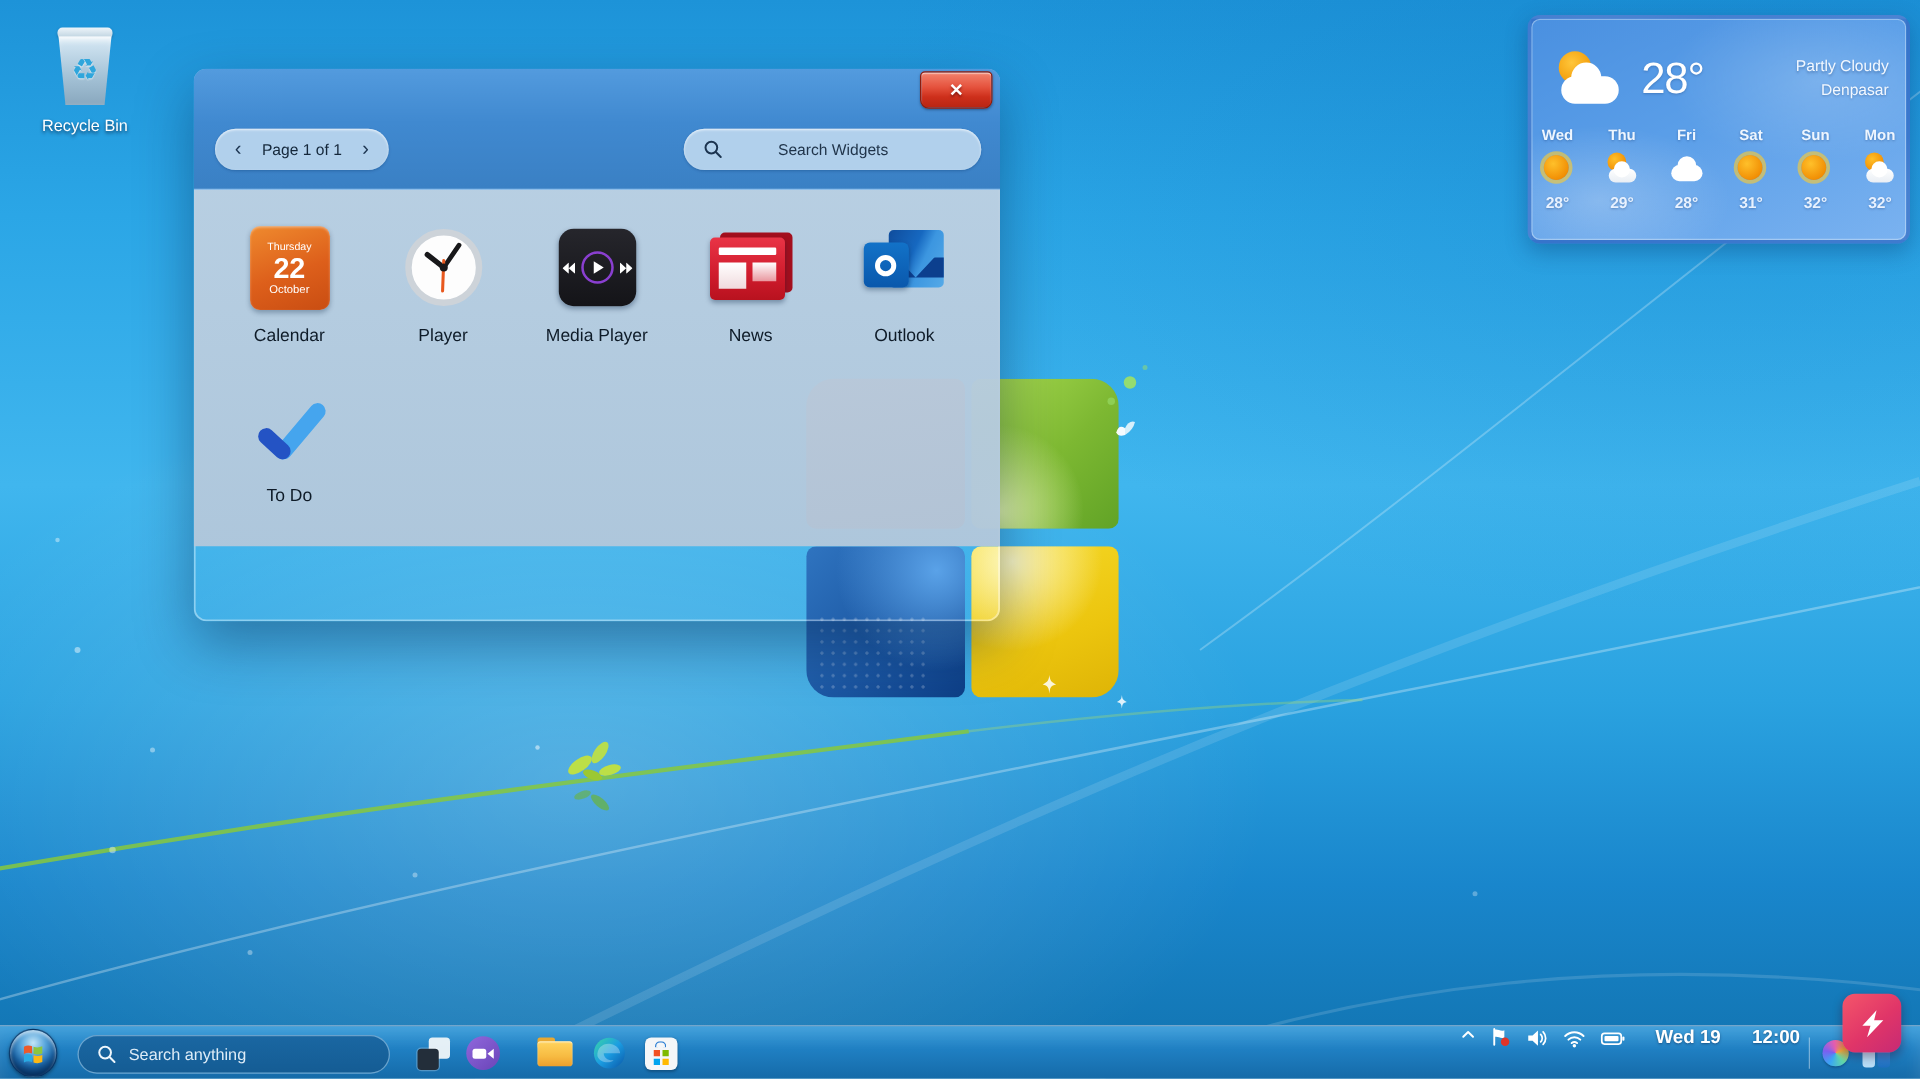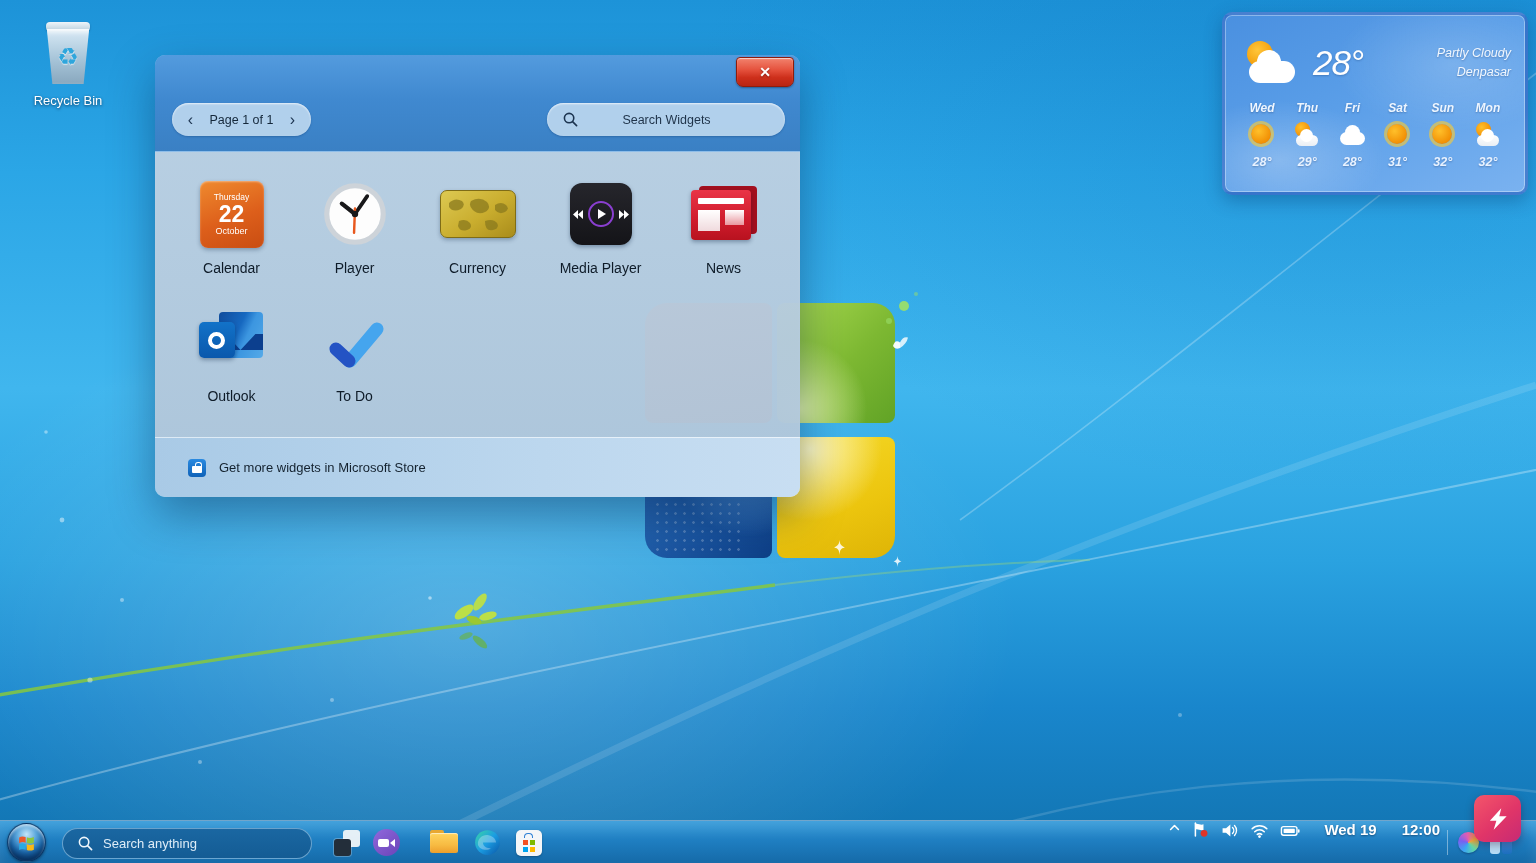--- a/index.html
+++ b/index.html
@@ -51,30 +51,30 @@
   .rb-label { margin-top:7px; font-size:13px; color:#fff; text-shadow:0 1px 3px rgba(0,20,50,.75); }
 
   
   .weather-widget { position:absolute; left:1222px; top:12px; width:306px; height:183px; border-radius:10px;
     border:3px solid rgba(38,92,186,.55);
     background:
       radial-gradient(150px 85px at 18% 82%, rgba(255,255,255,.25), transparent 70%),
       radial-gradient(170px 95px at 76% 28%, rgba(255,255,255,.18), transparent 70%),
       linear-gradient(155deg,#4a90e0 0%, #5a9ee8 45%, #7ab2f0 100%);
     box-shadow:inset 0 0 0 1px rgba(255,255,255,.35), 0 6px 18px rgba(0,40,90,.30);
-    color:#fff; cursor:pointer;font-style:italic; }
+    color:#fff; cursor:pointer; }
   .ww-top { display:flex; align-items:center; padding:16px 14px 4px 20px; height:84px; }
   .big-icon { position:relative; width:56px; height:44px; flex:none; }
   .big-icon .sun   { position:absolute; left:2px; top:0; width:26px; height:26px; border-radius:50%;
                      background:radial-gradient(circle at 40% 35%, #ffc63a, #f29b08 75%); }
   .big-icon .cloud { position:absolute; left:4px; bottom:2px; width:46px; height:22px; border-radius:14px; background:#fff; }
   .big-icon .cloud::before { content:""; position:absolute; left:8px; top:-11px; width:24px; height:24px; border-radius:50%; background:#fff; }
   .ww-temp { font-size:35px; font-weight:400; margin-left:12px; letter-spacing:-1px; text-shadow:0 1px 2px rgba(0,30,80,.25); }
   .ww-right { margin-left:auto; text-align:right; font-size:12.5px; line-height:19px; color:#f2f8ff; text-shadow:0 1px 2px rgba(0,30,80,.3); }
-  .ww-forecast { display:flex; justify-content:space-between; padding:2px 16px 0; }
+  .ww-forecast { display:flex; justify-content:space-between; padding:2px 0 0; }
   .fc { width:42px; display:flex; flex-direction:column; align-items:center; }
   .fc-day  { font-size:12px; font-weight:700; color:#eef6ff; text-shadow:0 1px 2px rgba(0,30,80,.3); }
   .fc-temp { font-size:12.5px; font-weight:700; color:#e8f2ff; margin-top:7px; text-shadow:0 1px 2px rgba(0,30,80,.3); }
   .wicon { position:relative; width:30px; height:26px; margin-top:7px; }
   .wicon i { position:absolute; display:block; }
   .wicon-sunny::before { content:""; position:absolute; left:4px; top:2px; width:20px; height:20px; border-radius:50%;
       background:radial-gradient(circle at 38% 35%, #ffc02a, #f08a00 78%); box-shadow:0 0 0 3px rgba(255,205,45,.6); }
   .wicon-partly-cloudy::before { content:""; position:absolute; left:3px; top:0; width:15px; height:15px; border-radius:50%;
       background:radial-gradient(circle at 38% 35%, #ffc02a, #f08a00 78%); }
   .wicon-partly-cloudy i { left:4px; bottom:2px; width:22px; height:11px; border-radius:8px;
@@ -371,34 +371,20 @@
               <circle cx="34" cy="34" r="30" fill="#fdfdfd" stroke="#cdd3d9" stroke-width="5.5"></circle>
               <line x1="34" y1="34" x2="47" y2="15" stroke="#18181a" stroke-width="4" stroke-linecap="round"></line>
               <line x1="34" y1="34" x2="20" y2="23" stroke="#18181a" stroke-width="4.5" stroke-linecap="round"></line>
               <line x1="34" y1="28" x2="33" y2="54" stroke="#e8581e" stroke-width="2.6" stroke-linecap="round"></line>
               <circle cx="34" cy="34" r="3.4" fill="#18181a"></circle>
             </svg>
           </div>
           <span class="tile-label">Player</span>
         </div>
 
-        <div class="tile">
-          <div class="icon-box">
-              <div class="ico-currency">
-            <svg viewBox="0 0 76 48" width="76" height="48" fill="#8a7a1e" opacity="0.75">
-              <path d="M8,12 q6,-6 13,-2 q4,4 -1,8 q-8,4 -12,-2 z"></path>
-              <path d="M30,10 q9,-5 16,1 q5,6 -2,10 q-6,3 -11,-1 q-6,-5 -3,-10 z"></path>
-              <path d="M54,14 q6,-4 11,0 q4,4 -1,7 q-6,3 -10,-2 z"></path>
-              <path d="M18,30 q7,-3 11,2 q3,5 -3,7 q-7,2 -9,-4 z"></path>
-              <path d="M44,30 q8,-3 12,2 q3,5 -4,7 q-8,2 -8,-9 z"></path>
-            </svg>
-          </div>
-            </div>
-          <span class="tile-label">Currency</span>
-        </div>
 
         <div class="tile">
           <div class="icon-box">
               <div class="ico-media">
             <svg width="10" height="9" viewBox="0 0 10 9">
                   <path d="M5,0 L0,4.5 L5,9 Z M10,0 L5,4.5 L10,9 Z" fill="#fff"></path>
                 </svg>
             <span class="mp-ring">
                   <span class="mp-play"></span>
                 </span>
@@ -444,24 +430,20 @@
               <line x1="27" y1="47" x2="54" y2="15" stroke="#45a5ee" stroke-width="13" stroke-linecap="round"></line>
               <line x1="13" y1="35" x2="26" y2="47" stroke="#2453c4" stroke-width="13" stroke-linecap="round"></line>
             </svg>
           </div>
           <span class="tile-label">To Do</span>
         </div>
 
       </div>
     </div>
 
-    <div class="wp-footer">
-      <span class="store-mini"></span>
-      <span class="wp-footer-label">Get more widgets in Microsoft Store</span>
-    </div>
   </div>
 
   <div class="taskbar">
     <div class="start-orb">
       <svg width="21" height="21" viewBox="0 0 20 20">
         <path d="M3,5.2 C5,4 7,4 9.2,4.8 L9.2,10.2 C7,9.4 5,9.4 3,10.6 Z" fill="#ec5a2a"></path>
         <path d="M10.3,5.1 C12.5,5.9 14.5,5.9 17,4.8 L17,10.2 C14.5,11.3 12.5,11.3 10.3,10.5 Z" fill="#8dc63f"></path>
         <path d="M3,11.8 C5,10.6 7,10.6 9.2,11.4 L9.2,16.8 C7,16 5,16 3,17.2 Z" fill="#29aae3"></path>
         <path d="M10.3,11.7 C12.5,12.5 14.5,12.5 17,11.4 L17,16.8 C14.5,17.9 12.5,17.9 10.3,17.1 Z" fill="#fcb814"></path>
       </svg>

